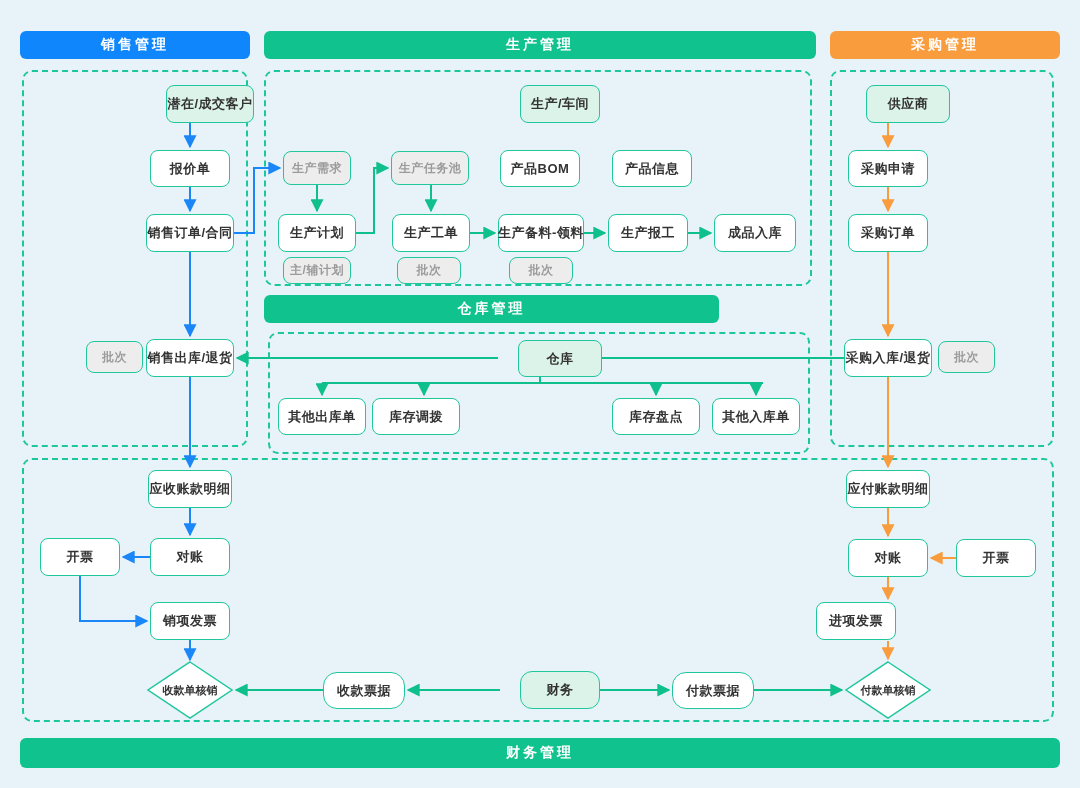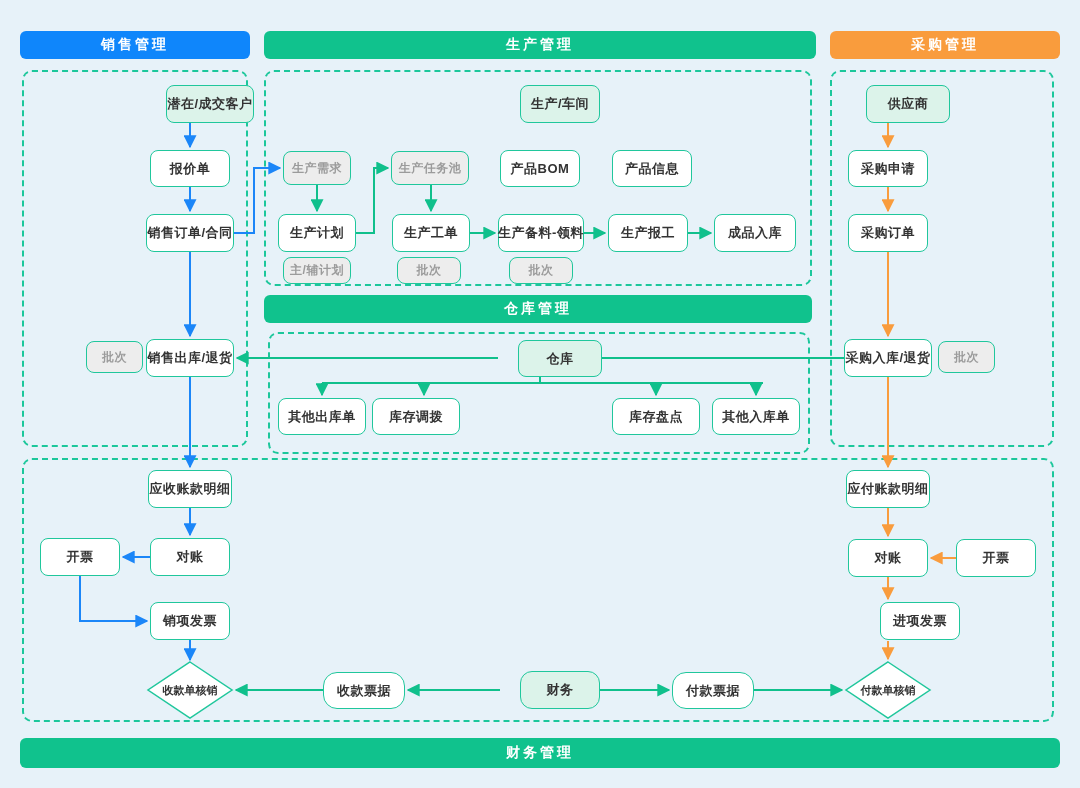--- a/index.html
+++ b/index.html
@@ -40,21 +40,21 @@
 
 <div class="hdr blue" style="left:20px;top:31px;width:230px;">
     <span>销售管理</span>
   </div>
 <div class="hdr green" style="left:264px;top:31px;width:552px;">
     <span>生产管理</span>
   </div>
 <div class="hdr orange" style="left:830px;top:31px;width:230px;">
     <span>采购管理</span>
   </div>
-<div class="hdr green" style="left:264px;top:295px;width:548px;">
+<div class="hdr green" style="left:264px;top:295px;width:455px;">
     <span>仓库管理</span>
   </div>
 <div class="hdr green" style="left:20px;top:738px;width:1040px;height:30px;">
     <span>财务管理</span>
   </div>
 
 <div class="zone" style="left:22px;top:70px;width:226px;height:377px;"></div>
 <div class="zone" style="left:264px;top:70px;width:548px;height:216px;"></div>
 <div class="zone" style="left:268px;top:332px;width:542px;height:122px;"></div>
 <div class="zone" style="left:830px;top:70px;width:224px;height:377px;"></div>
@@ -225,21 +225,21 @@
   </div>
 <div class="node" style="left:846px;top:470px;width:84px;height:38px;">
     <span>应付账款明细</span>
   </div>
 <div class="node" style="left:848px;top:539px;width:80px;height:38px;">
     <span>对账</span>
   </div>
 <div class="node" style="left:956px;top:539px;width:80px;height:38px;">
     <span>开票</span>
   </div>
-<div class="node" style="left:880px;top:602px;width:80px;height:38px;">
+<div class="node" style="left:816px;top:602px;width:80px;height:38px;">
     <span>进项发票</span>
   </div>
 <div class="dlabel" style="left:846px;top:672px;width:84px;height:36px;">付款单核销</div>
 
 <div class="node" style="left:323px;top:672px;width:82px;height:37px;border-radius:14px;">
     <span>收款票据</span>
   </div>
 <div class="node entity" style="left:500px;top:671px;width:80px;height:38px;border-radius:12px;">
     <span>财务</span>
   </div>

